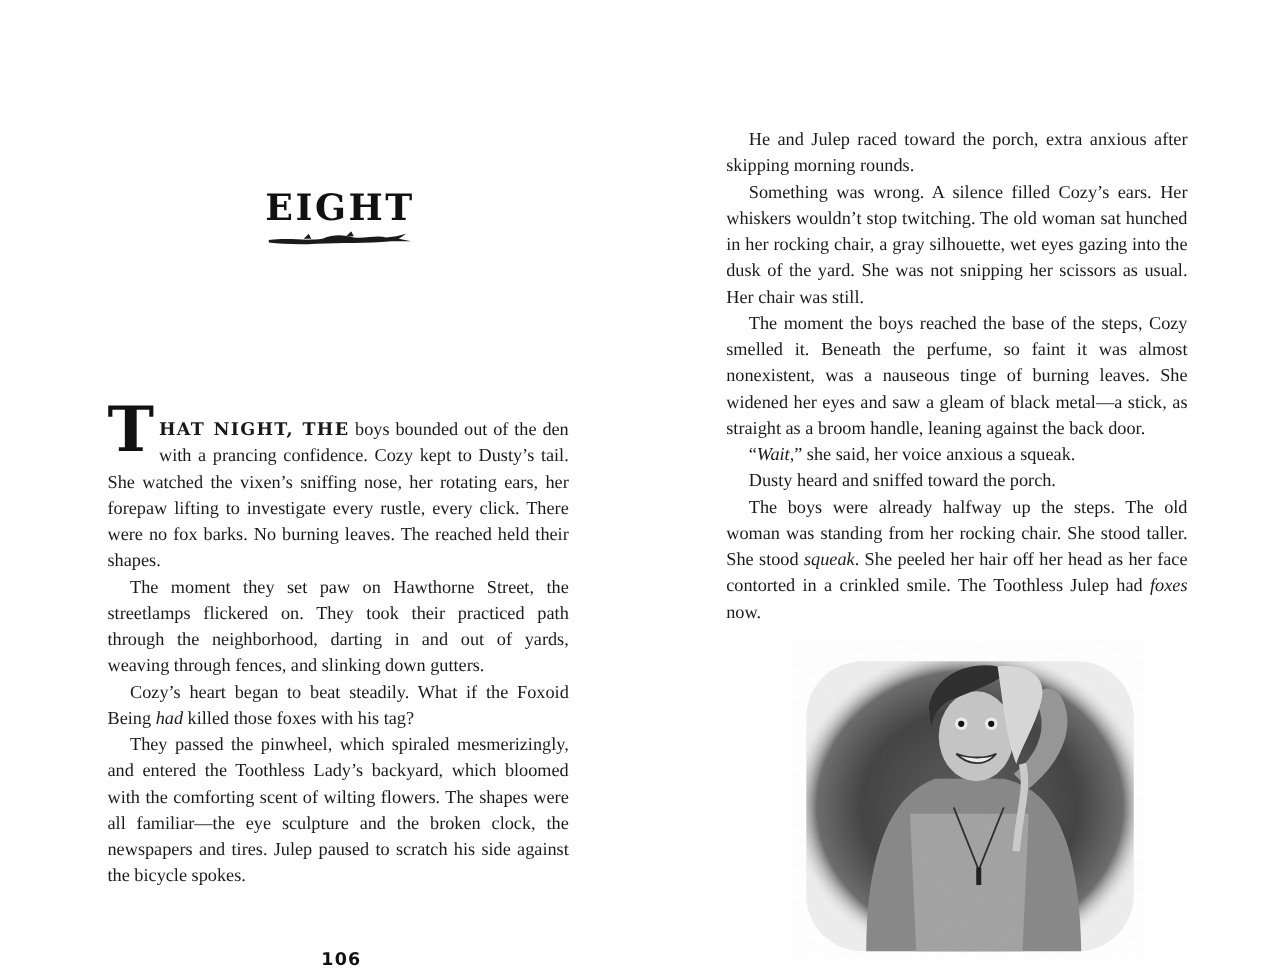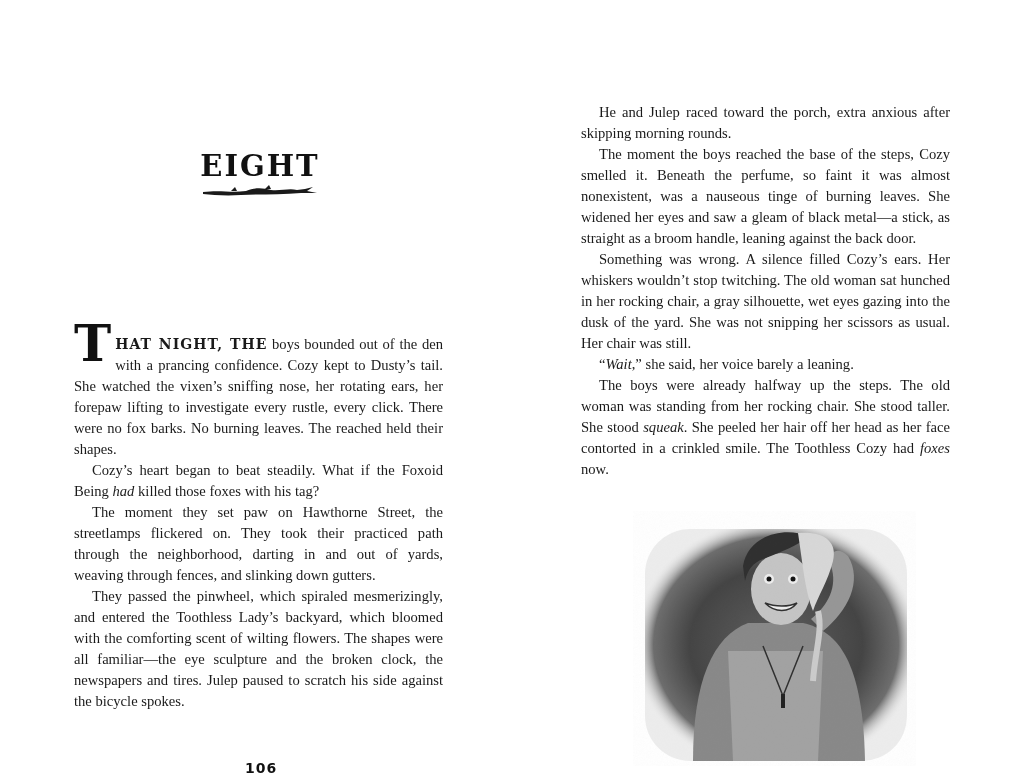--- a/index.html
+++ b/index.html
@@ -1,19 +1,19 @@
 <!DOCTYPE html>
 <html><head>
 <meta charset="utf-8">
 <style>
   html, body { margin: 0; padding: 0; background: #ffffff; }
   body { width: 1020px; height: 783px; position: relative; overflow: hidden;
          font-family: "Liberation Serif", "DejaVu Serif", serif; color: #1a1a1a; }
   .page { position: absolute; top: 0; height: 633px; margin-top: 33px; }
-  .page-left { left: 4px; width: 510px; }
+  .page-left { left: 16px; width: 510px; }
   .page-right { left: 510px; width: 510px; }
 
   .chapter-title { position: absolute; left: 185px; top: 116px; width: 142px; text-align: center; }
   .chapter-title .word { font-family: "DejaVu Serif", serif; font-weight: 900; font-size: 29px;
          letter-spacing: 2px; color: #111; line-height: 34px; }
   .chapter-title svg { display: block; margin: 2px auto 0; }
 
   .col { position: absolute; width: 369px; font-size: 14.6px; line-height: 21px; text-align: justify; }
   .col-left { left: 70px; top: 301px; }
   .col-right { left: 71px; top: 69px; }
@@ -36,35 +36,36 @@
   <div class="chapter-title">
     <div class="word">EIGHT</div>
     <svg width="118" height="12" viewBox="0 0 118 12">
       <path d="M2 7 C 20 5, 30 8, 45 6 C 55 2, 62 3, 70 5 C 80 6, 88 3, 96 5 L 104 4 L 112 2 L 106 6 L 116 8 L 100 8 C 80 10, 60 9, 40 10 C 25 11, 12 10, 2 9 Z" fill="#1a1a1a"></path>
       <path d="M30 6 L 34 2 L 36 6 Z M64 4 L 68 0 L 70 4 Z" fill="#1a1a1a"></path>
     </svg>
   </div>
 
   <div class="col col-left">
     <p class="first"><span class="dropcap">T</span><span class="smallcaps">HAT NIGHT, THE</span><span> boys bounded out of the den with a prancing confidence. Cozy kept to Dusty’s tail. She watched the vixen’s sniffing nose, her rotating ears, her forepaw lifting to investigate every rustle, every click. There were no fox barks. No burning leaves. The reached held their shapes.</span></p>
+    <p>The moment they set paw on Hawthorne Street, the streetlamps flickered on. They took their practiced path through the neighborhood, darting in and out of yards, weaving through fences, and slinking down gutters.</p>
     <p><span>Cozy’s heart began to beat steadily. What if the Foxoid Being </span><em>had</em><span> killed those foxes with his tag?</span></p>
-    <p>The moment they set paw on Hawthorne Street, the streetlamps flickered on. They took their practiced path through the neighborhood, darting in and out of yards, weaving through fences, and slinking down gutters.</p>
     <p>They passed the pinwheel, which spiraled mesmerizingly, and entered the Toothless Lady’s backyard, which bloomed with the comforting scent of wilting flowers. The shapes were all familiar—the eye sculpture and the broken clock, the newspapers and tires. Julep paused to scratch his side against the bicycle spokes.</p>
   </div>
 
   <div class="folio">106</div>
 </div>
 
 <div class="page page-right">
   <div class="col col-right">
     <p>He and Julep raced toward the porch, extra anxious after skipping morning rounds.</p>
+    <p>Something was wrong. A silence filled Cozy’s ears. Her whiskers wouldn’t stop twitching. The old woman sat hunched in her rocking chair, a gray silhouette, wet eyes gazing into the dusk of the yard. She was not snipping her scissors as usual. Her chair was still.</p>
     <p>The moment the boys reached the base of the steps, Cozy smelled it. Beneath the perfume, so faint it was almost nonexistent, was a nauseous tinge of burning leaves. She widened her eyes and saw a gleam of black metal—a stick, as straight as a broom handle, leaning against the back door.</p>
-    <p>Something was wrong. A silence filled Cozy’s ears. Her whiskers wouldn’t stop twitching. The old woman sat hunched in her rocking chair, a gray silhouette, wet eyes gazing into the dusk of the yard. She was not snipping her scissors as usual. Her chair was still.</p>
-    <p><span>“</span><em>Wait</em><span>,” she said, her voice barely a leaning.</span></p>
-    <p><span>The boys were already halfway up the steps. The old woman was standing from her rocking chair. She stood taller. She stood </span><em>squeak</em><span>. She peeled her hair off her head as her face contorted in a crinkled smile. The Toothless Cozy had </span><em>foxes</em><span> now.</span></p>
+    <p><span>“</span><em>Wait</em><span>,” she said, her voice anxious a squeak.</span></p>
+    <p>Dusty heard and sniffed toward the porch.</p>
+    <p><span>The boys were already halfway up the steps. The old woman was standing from her rocking chair. She stood taller. She stood </span><em>squeak</em><span>. She peeled her hair off her head as her face contorted in a crinkled smile. The Toothless Julep had </span><em>foxes</em><span> now.</span></p>
   </div>
 
   <svg class="illustration" viewBox="0 0 283 255">
     <defs>
       <radialGradient id="bg" cx="50%" cy="50%" r="55%">
         <stop offset="0%" stop-color="#5a5a5a"></stop>
         <stop offset="60%" stop-color="#3a3a3a"></stop>
         <stop offset="85%" stop-color="#6a6a6a"></stop>
         <stop offset="100%" stop-color="#ffffff" stop-opacity="0"></stop>
       </radialGradient>

